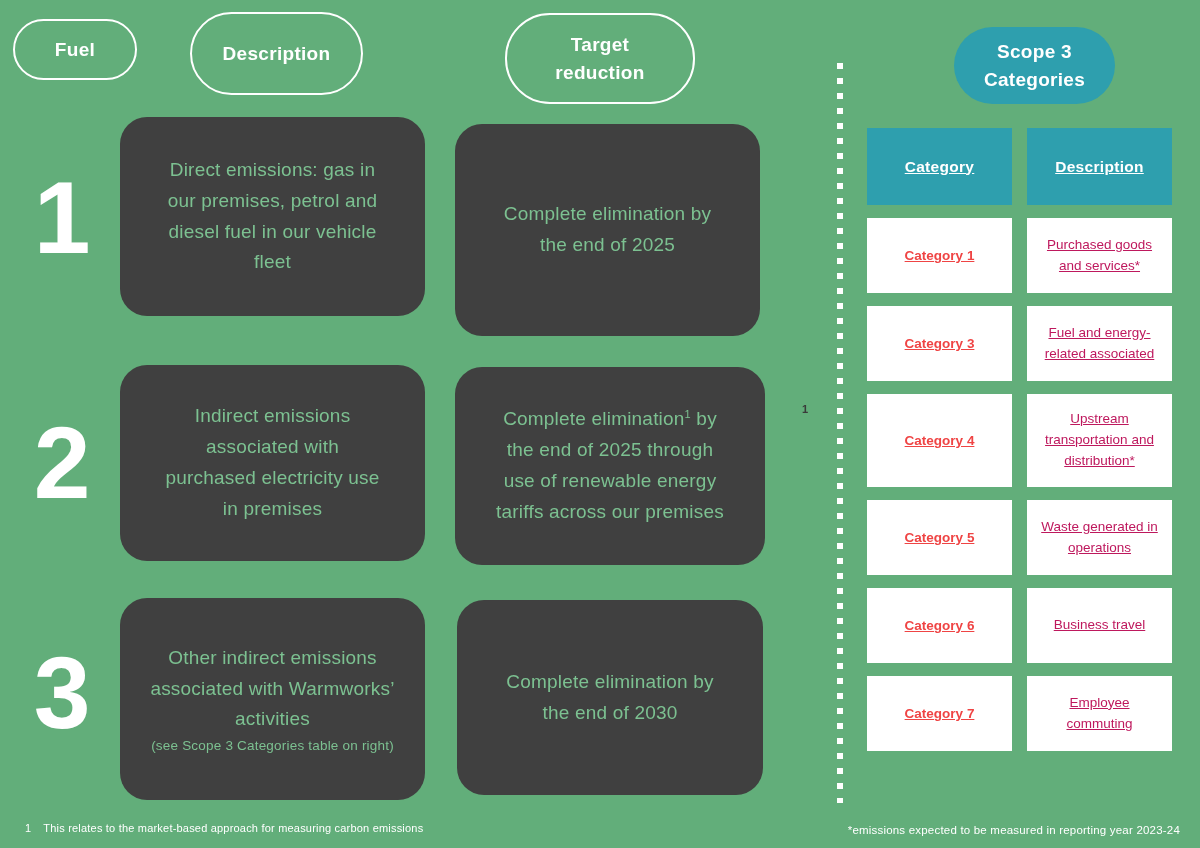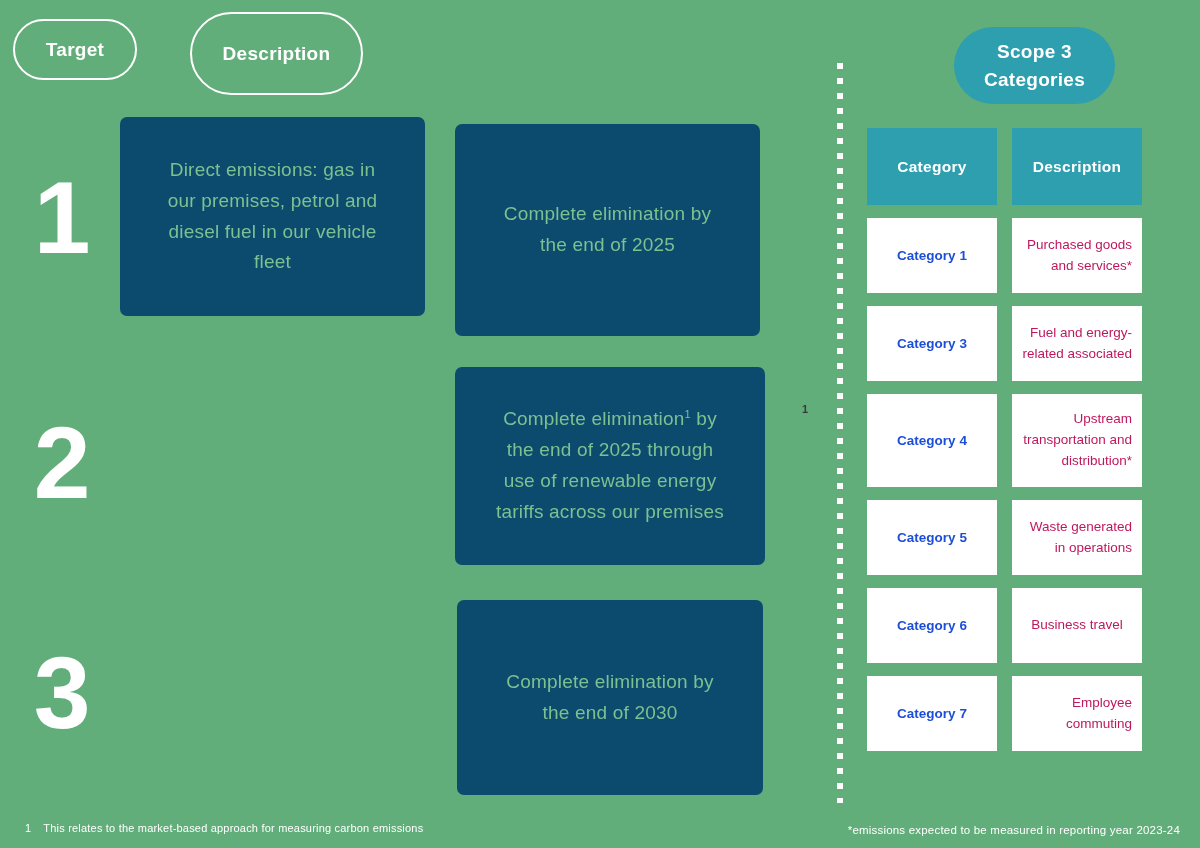--- a/index.html
+++ b/index.html
@@ -46,22 +46,22 @@
     font-weight: 800;
     text-align: center;
     line-height: 1;
   }
   .num-1 { top: 167px; }
   .num-2 { top: 412px; }
   .num-3 { top: 642px; }
   
   .card {
     position: absolute;
-    background: #0c4a6e;
-    border-radius: 7px;
+    background: #404040;
+    border-radius: 27px;
     display: flex;
     flex-direction: column;
     align-items: center;
     justify-content: center;
     text-align: center;
     color: #7cc191;
     font-size: 19px;
     line-height: 1.62;
     letter-spacing: 0.2px;
   }
@@ -100,37 +100,38 @@
   .s3-table {
     position: absolute;
     left: 867px; top: 128px; width: 305px;
   }
   .s3-row {
     display: flex;
     gap: 15px;
     margin-bottom: 13px;
   }
   .s3-cell {
-    width: 130px;
+    width: 145px;
     display: flex;
     align-items: center;
     justify-content: center;
-    text-align: right;
+    text-align: center;
     background: #ffffff;
+    text-decoration: underline;
   }
   .s3-head .s3-cell {
     background: #2e9fae;
     color: #ffffff;
     font-weight: 700;
     font-size: 15.5px;
     height: 77px;
     letter-spacing: 0.3px;
   }
   .s3-cat {
-    color: #1d4ed8;
+    color: #ef4444;
     font-weight: 700;
     font-size: 13.5px;
   }
   .s3-desc {
     color: #be185d;
     font-size: 13.5px;
     line-height: 1.55;
     padding: 0 10px;
   }
   .h-75 { height: 75px; }
@@ -151,44 +152,54 @@
     font-size: 11.5px;
     letter-spacing: 0.2px;
   }
 </style>
 </head>
 <body>
 
 <div class="page">
 
   <div class="pill pill-scope">
-    <span>Target</span>
+    <span>Fuel</span>
   </div>
   <div class="pill pill-desc">
     <span>Description</span>
+  </div>
+  <div class="pill pill-target">
+    <span>Target reduction</span>
   </div>
   <div class="pill pill-scope3">
     <span>Scope 3 Categories</span>
   </div>
 
   <div class="scope-num num-1">1</div>
   <div class="scope-num num-2">2</div>
   <div class="scope-num num-3">3</div>
 
   <div class="card card-desc-1">
     <span>Direct emissions: gas in our premises, petrol and diesel fuel in our vehicle fleet</span>
   </div>
   <div class="card card-targ-1">
     <span>Complete elimination by the end of 2025</span>
   </div>
 
+  <div class="card card-desc-2">
+    <span>Indirect emissions associated with purchased electricity use in premises</span>
+  </div>
   <div class="card card-targ-2">
     <span><span>Complete elimination</span><span class="sup-mark">1</span><span> by the end of 2025 through use of renewable energy tariffs across our premises</span></span>
   </div>
 
+  <div class="card card-desc-3">
+    <span>Other indirect emissions associated with Warmworks’ activities</span>
+    <span class="note">(see Scope 3 Categories table on right)</span>
+  </div>
   <div class="card card-targ-3">
     <span>Complete elimination by the end of 2030</span>
   </div>
 
   <div class="dotted-divider"></div>
 
   <div class="floating-fn">1</div>
 
   <div class="s3-table">
     <div class="s3-row s3-head">

